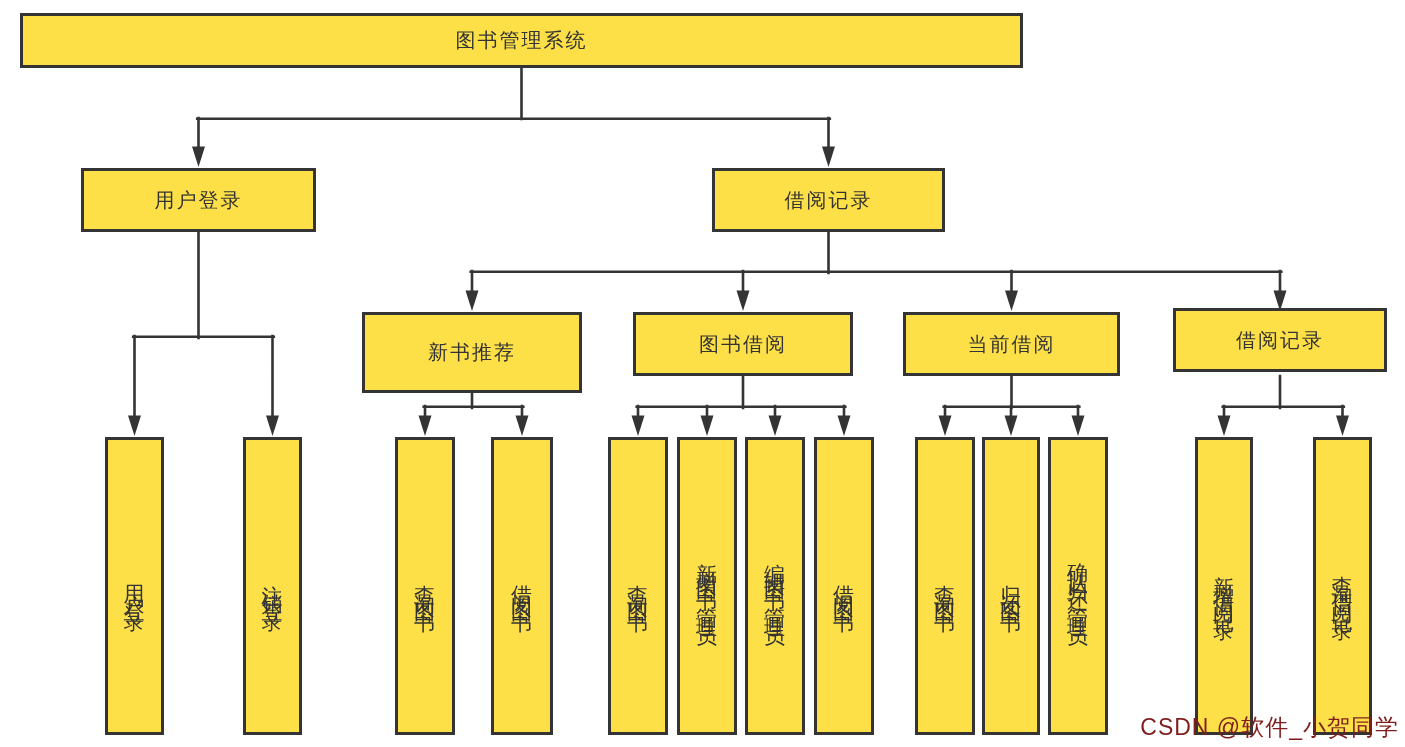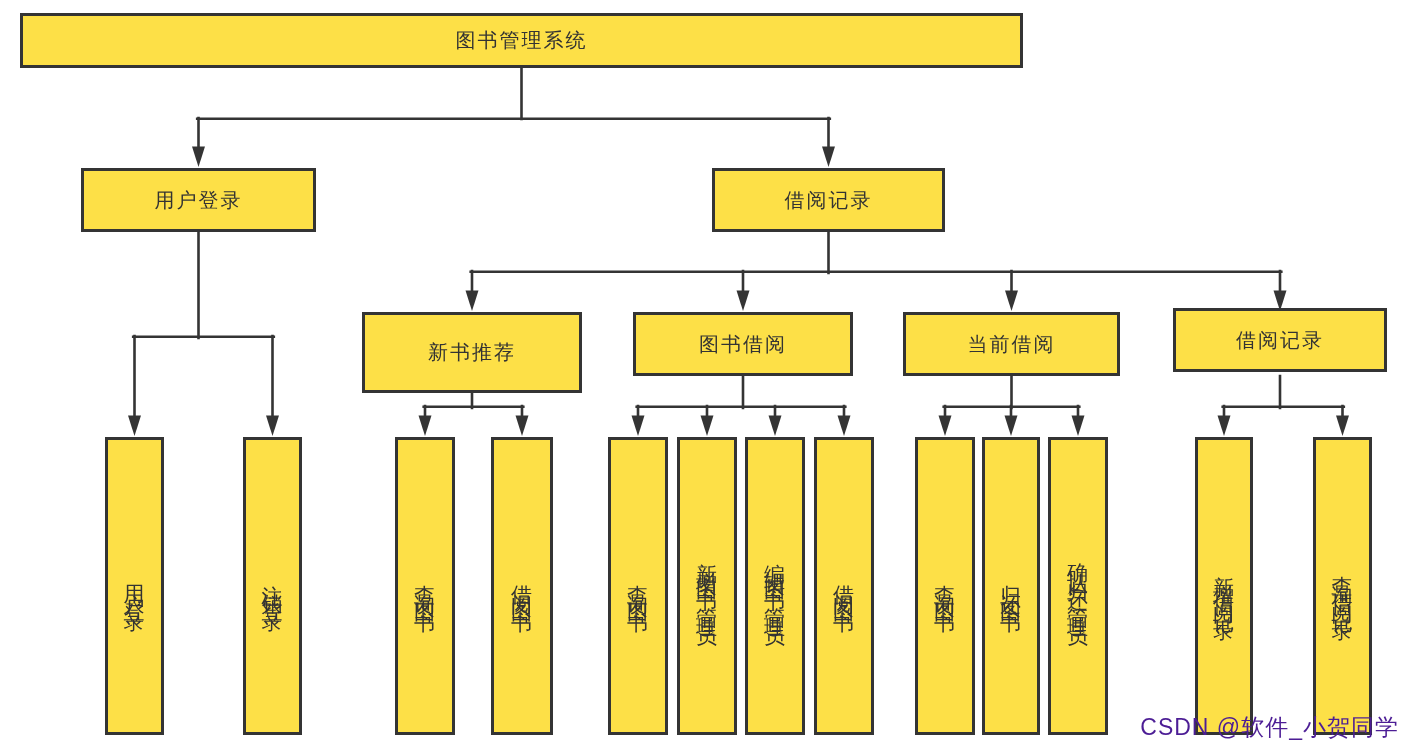--- a/index.html
+++ b/index.html
@@ -42,21 +42,21 @@
     letter-spacing: 9px;
     line-height: 1;
     white-space: normal;
   }
   #watermark {
     position: absolute;
     right: 6px;
     bottom: 4px;
     font-size: 23px;
     letter-spacing: 1px;
-    color: #4c1d95;
+    color: #7f1d1d;
     z-index: 5;
     pointer-events: none;
   }
 </style>
 </head>
 <body>
 
 <div id="canvas">
 
   <svg id="connectors" viewBox="0 0 1405 747" xmlns="http://www.w3.org/2000/svg">

